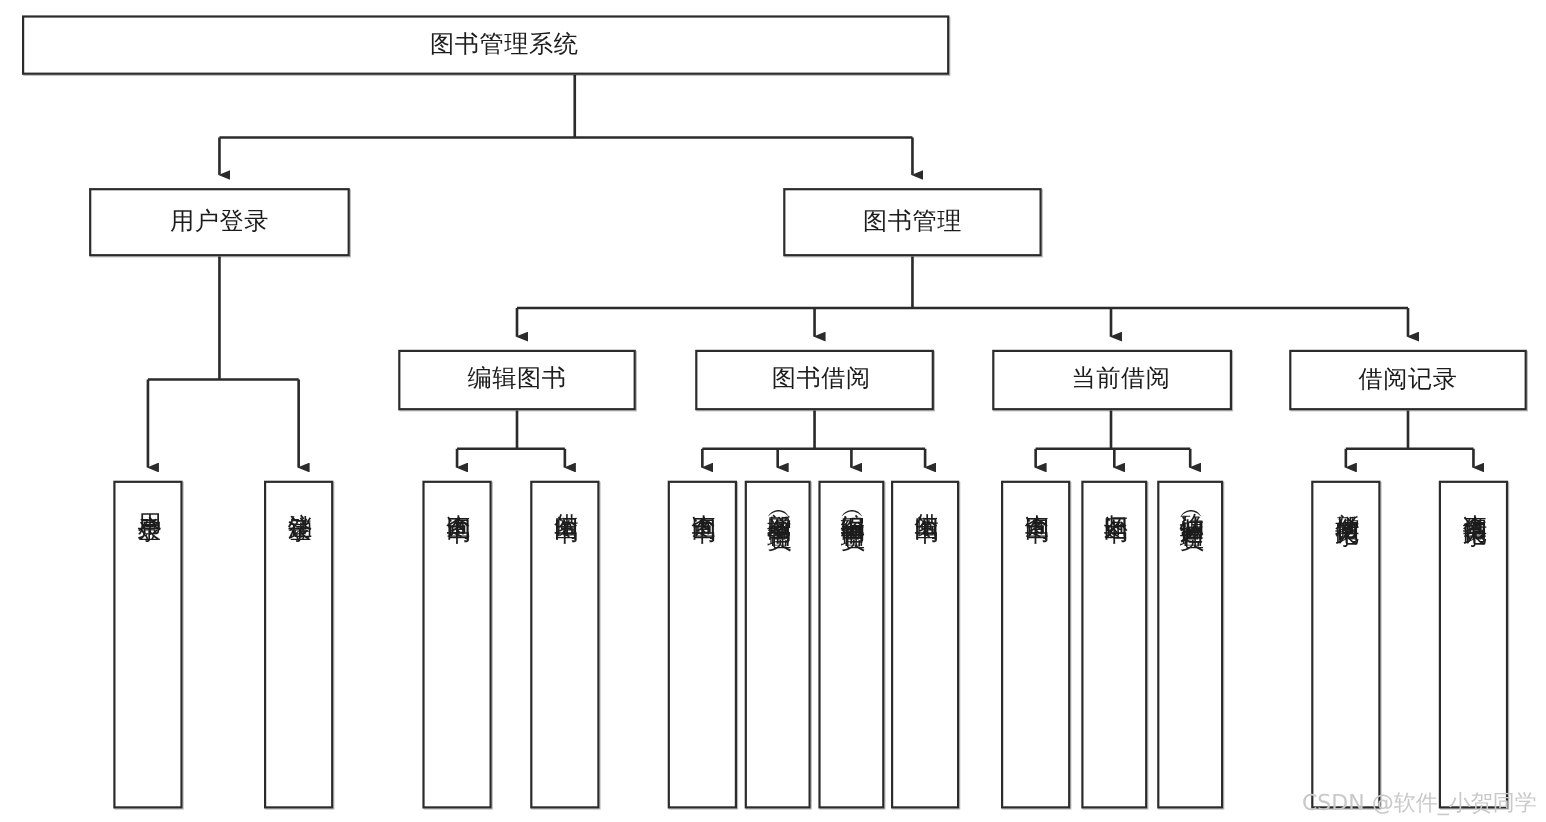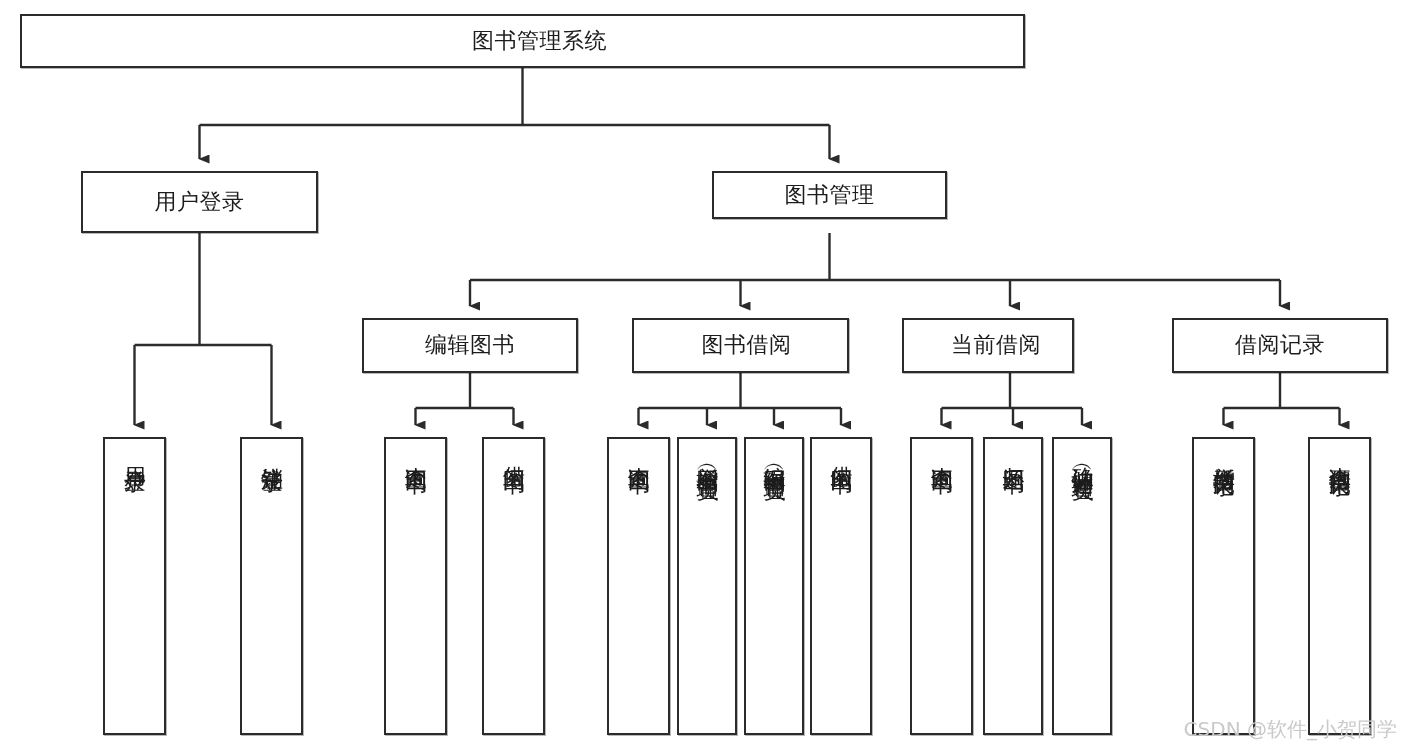--- a/index.html
+++ b/index.html
@@ -115,36 +115,36 @@
         <path d="M1013,408 L1013,425" marker-end="url(#arrowhead)"></path>
         <path d="M1082,408 L1082,425" marker-end="url(#arrowhead)"></path>
         <path d="M1280,373 L1280,408"></path>
         <path d="M1223.5,408 L1339.5,408"></path>
         <path d="M1223.5,408 L1223.5,425" marker-end="url(#arrowhead)"></path>
         <path d="M1339.5,408 L1339.5,425" marker-end="url(#arrowhead)"></path>
       </g>
   </svg>
 
   <div id="nodes-layer">
-      <div class="node horiz" style="left: 20px; top: 14px; width: 1005px; height: 54px; padding-left: 34px;">
+      <div class="node horiz" style="left: 20px; top: 14px; width: 843px; height: 54px; padding-left: 34px;">
         <span class="node-label">图书管理系统</span>
       </div>
       <div class="node horiz" style="left: 81px; top: 171px; width: 237px; height: 62px;">
         <span class="node-label">用户登录</span>
       </div>
-      <div class="node horiz" style="left: 712px; top: 171px; width: 235px; height: 48px;">
+      <div class="node horiz" style="left: 712px; top: 171px; width: 235px; height: 62px;">
         <span class="node-label">图书管理</span>
       </div>
       <div class="node horiz" style="left: 362px; top: 318px; width: 216px; height: 55px;">
         <span class="node-label">编辑图书</span>
       </div>
       <div class="node horiz" style="left: 632px; top: 318px; width: 217px; height: 55px; padding-left: 12px;">
         <span class="node-label">图书借阅</span>
       </div>
-      <div class="node horiz" style="left: 902px; top: 318px; width: 172px; height: 55px; padding-left: 16px;">
+      <div class="node horiz" style="left: 902px; top: 318px; width: 218px; height: 55px; padding-left: 16px;">
         <span class="node-label">当前借阅</span>
       </div>
       <div class="node horiz" style="left: 1172px; top: 318px; width: 216px; height: 55px; font-family: Liberation Serif, serif;">
         <span class="node-label">借阅记录</span>
       </div>
       <div class="node vert" style="left: 103px; top: 437px; width: 63px; height: 298px;">
         <span class="node-label">用户登录</span>
       </div>
       <div class="node vert" style="left: 240px; top: 437px; width: 63px; height: 298px;">
         <span class="node-label">注销登录</span>

